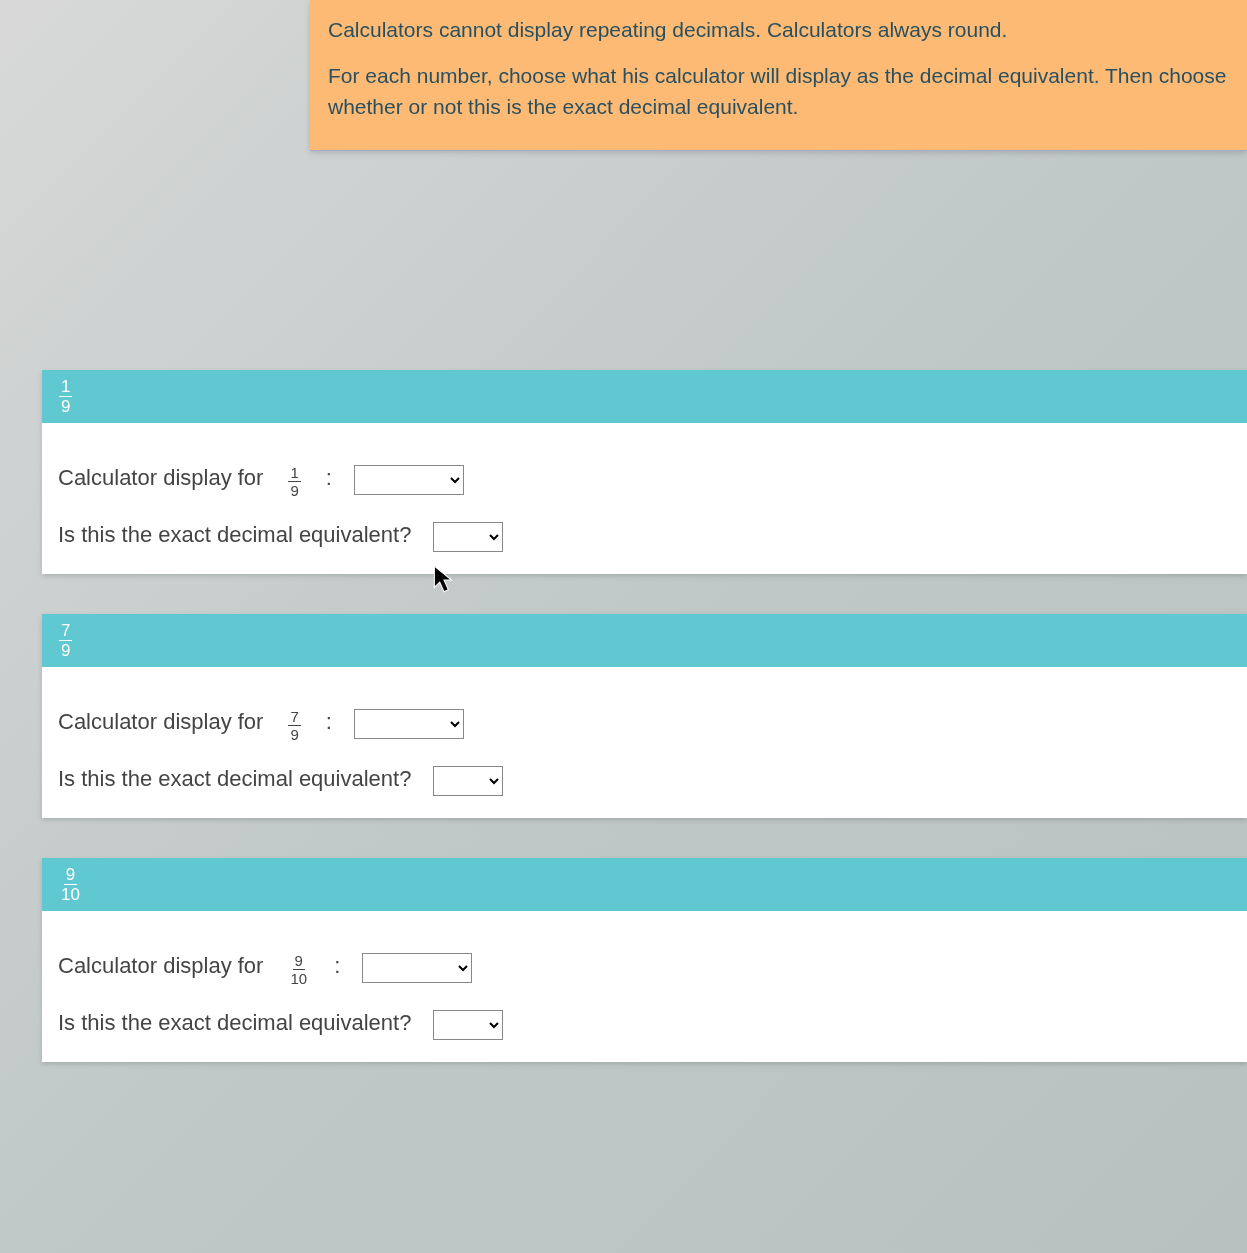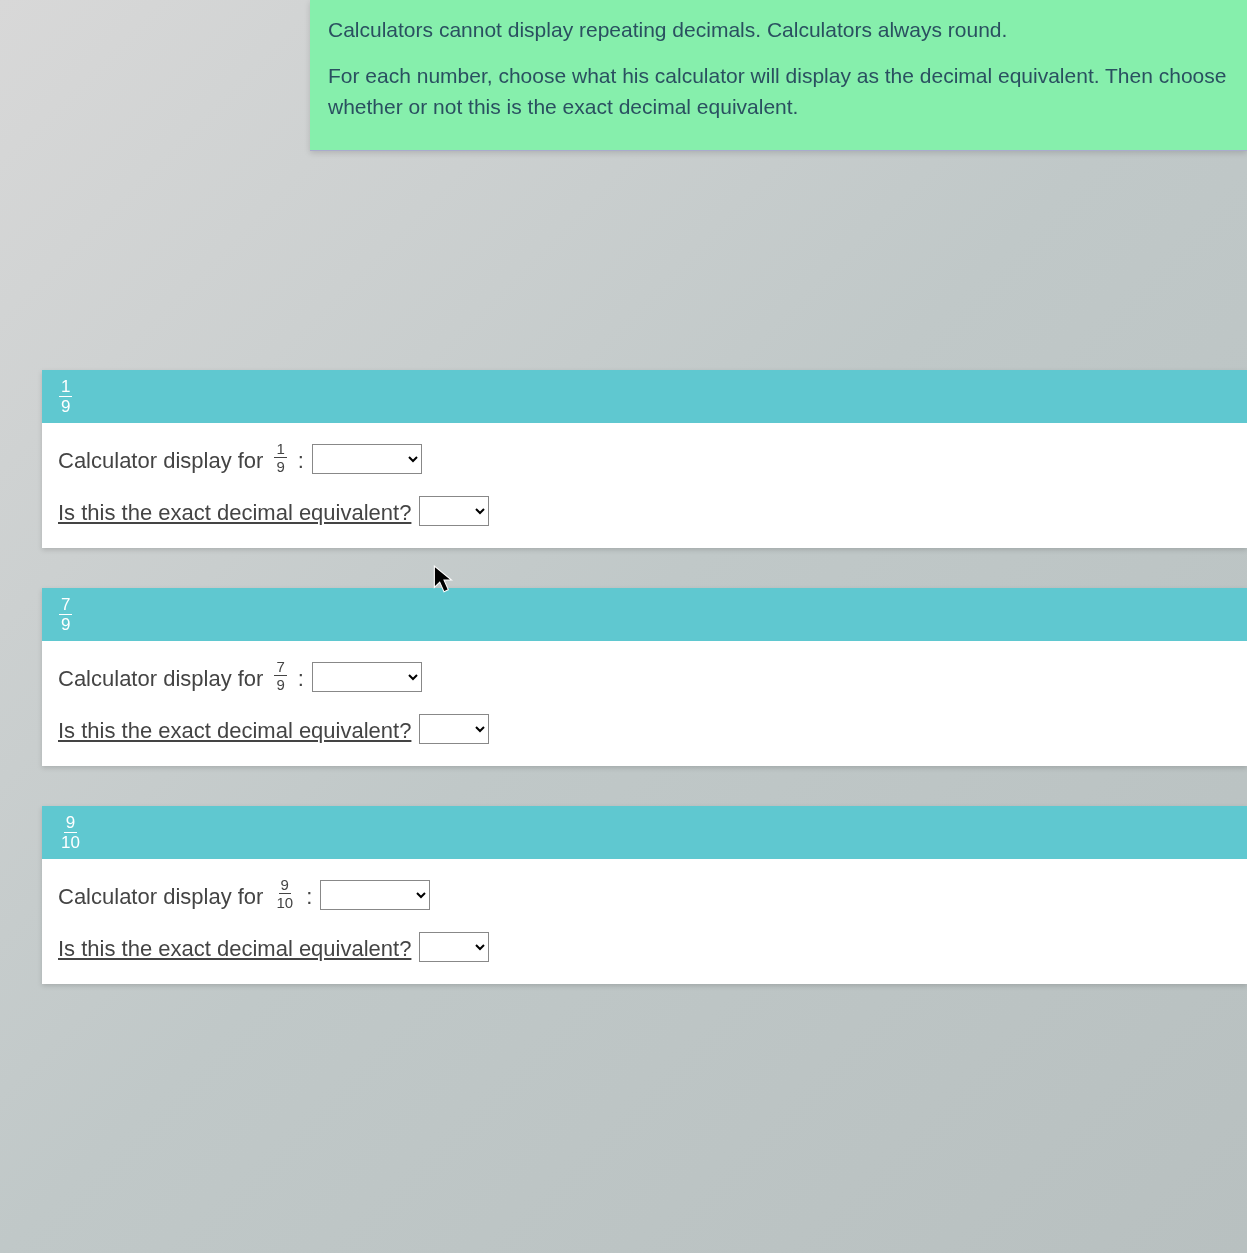--- a/index.html
+++ b/index.html
@@ -9,21 +9,21 @@
     width: 1247px;
     height: 1253px;
     overflow: hidden;
     position: relative;
   }
   .instruction-box {
     position: absolute;
     top: 0;
     left: 310px;
     right: 0;
-    background: #86efac;
+    background: #fdba74;
     padding: 14px 18px 20px 18px;
     color: #2a5060;
     font-size: 21px;
     line-height: 1.5;
     border-bottom: 1px solid #aac;
     box-shadow: 0 2px 6px rgba(0,0,0,0.15);
   }
   .instruction-box p { margin-bottom: 14px; }
   .instruction-box p:last-child { margin-bottom: 7px; }
   .instruction-box .b { font-weight: bold; }
@@ -45,25 +45,26 @@
     font-size: 20px;
   }
   .problem-body {
     background: #ffffff;
     padding: 18px 16px 22px 16px;
     color: #444;
     font-size: 22px;
   }
   .row {
     display: flex;
-    align-items: flex-end;
-    gap: 8px;
+    align-items: flex-start;
+    gap: 22px;
     margin-bottom: 22px;
+    margin-top: 24px;
   }
-  .row:last-child { margin-bottom: 0; text-decoration: underline; }
+  .row:last-child { margin-bottom: 0; }
 
   .frac {
     display: inline-flex;
     flex-direction: column;
     align-items: center;
     font-size: 15px;
     line-height: 1;
     vertical-align: middle;
     margin: 0 3px;
   }

